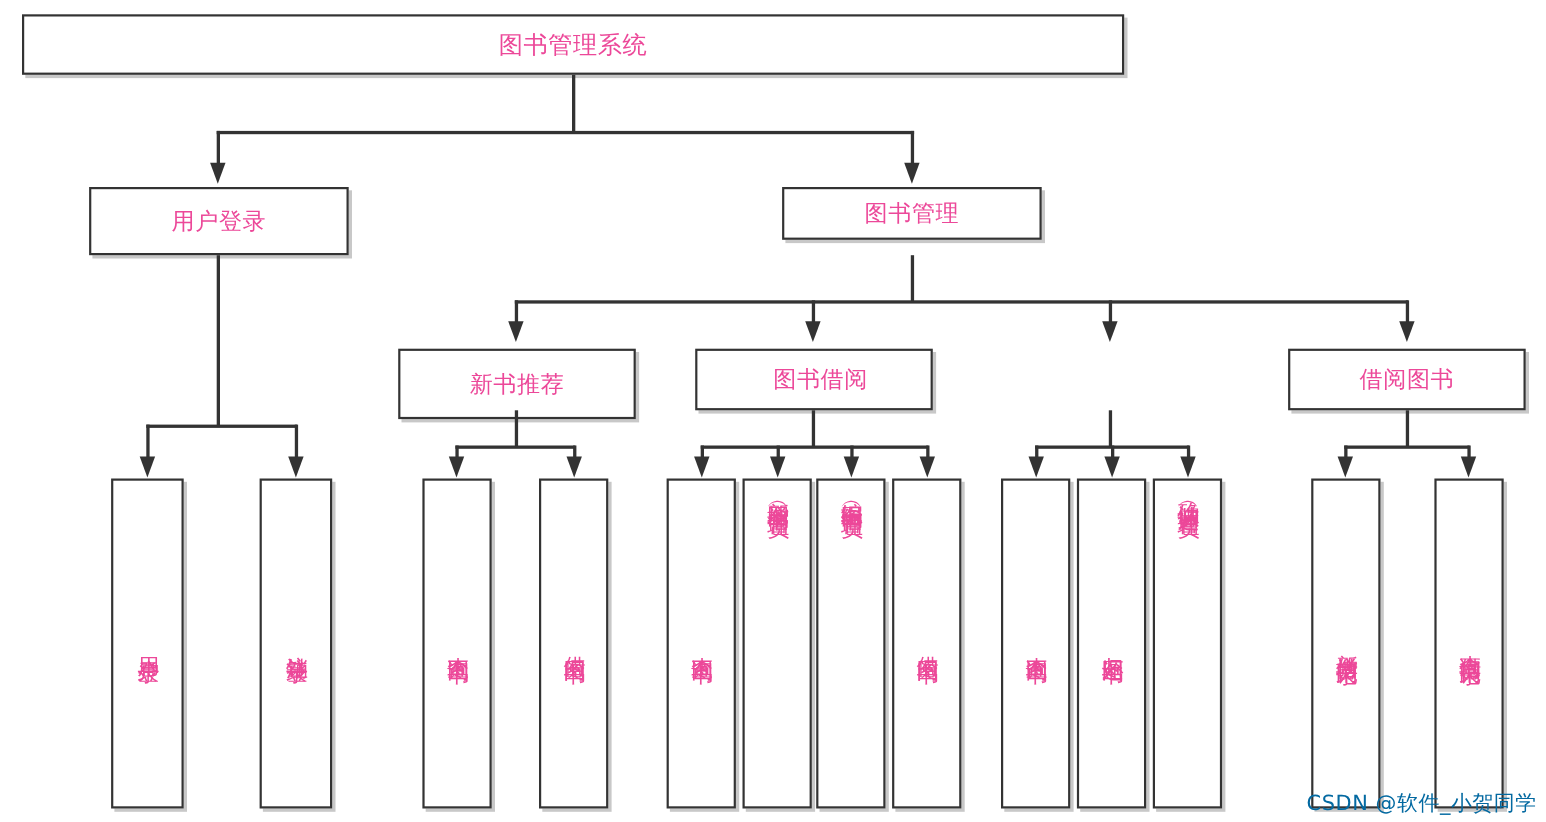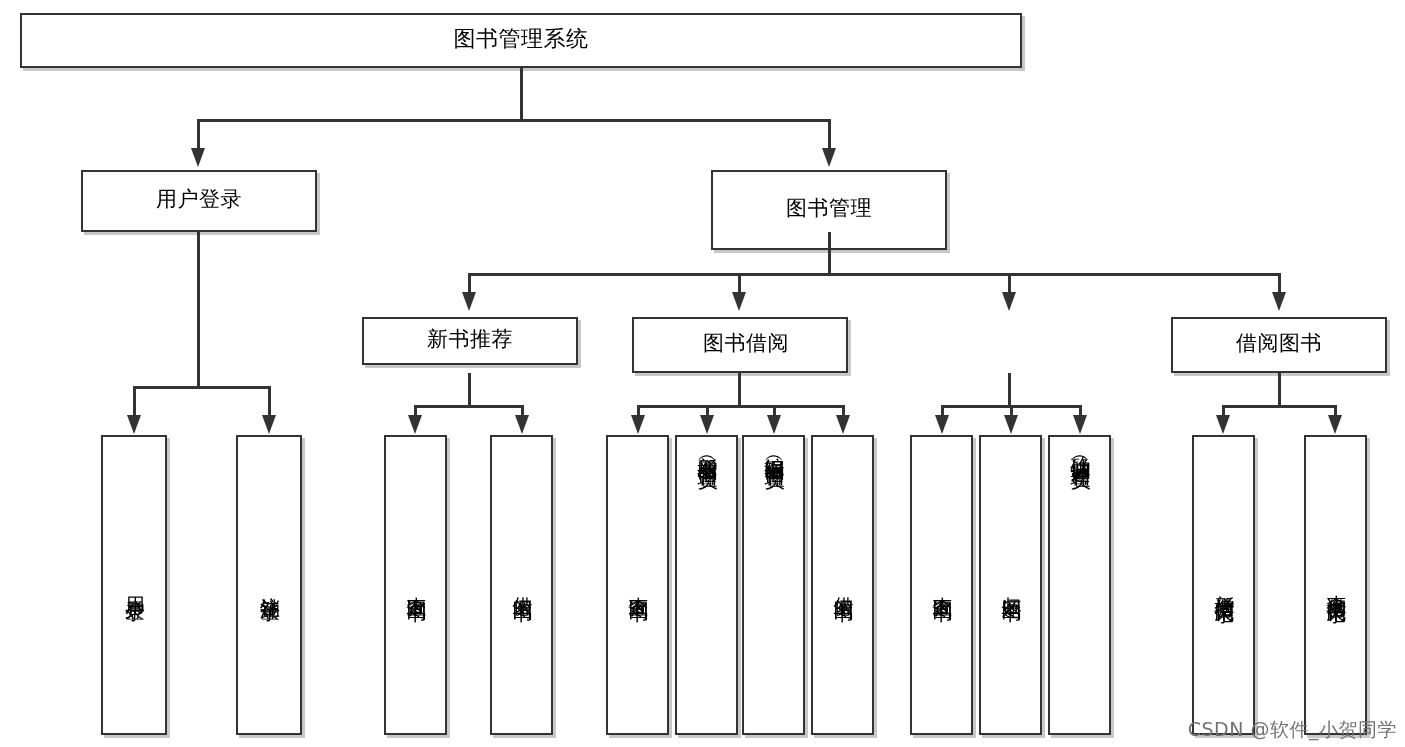--- a/index.html
+++ b/index.html
@@ -23,26 +23,26 @@
     position: absolute;
     box-sizing: border-box;
     background: #ffffff;
     border: 2.5px solid #333333;
     box-shadow: 3px 3px 0 rgba(170,170,170,0.65);
     display: flex;
     align-items: center;
     justify-content: center;
   }
   .node .label {
-    color: #000000;
+    color: #ec4899;
     font-size: 21px;
     line-height: 1.18;
     letter-spacing: 0.5px;
     white-space: nowrap;
-    font-family: Liberation Mono, monospace;
+    font-family: Liberation Serif, serif;
   }
 
   .node.root .label { font-size: 22px; }
 
   
   .node.leaf {
     align-items: flex-start;
     justify-content: center;
     padding-top: 4px;
   }
@@ -74,21 +74,21 @@
     border-left: 7px solid transparent;
     border-right: 7px solid transparent;
     border-top: 19px solid #333333;
   }
 
   
   #watermark {
     position: absolute;
     right: 8px;
     bottom: 4px;
-    color: #737373;
+    color: #0369a1;
     font-size: 19px;
     letter-spacing: 0.5px;
     white-space: nowrap;
     font-family: "DejaVu Sans", "Liberation Sans", sans-serif;
   }
 </style>
 </head>
 <body>
 
 <div id="canvas">
@@ -103,21 +103,21 @@
 
   <div class="vline" style="left:197px; top:119px; height:32px;"></div>
   <div class="arrow" style="left:191px; top:148px;"></div>
   <div class="vline" style="left:828px; top:119px; height:32px;"></div>
   <div class="arrow" style="left:822px; top:148px;"></div>
 
   <div class="node" style="left:81px; top:170px; width:236px; height:62px;">
     <span class="label">用户登录</span>
   </div>
 
-  <div class="node" style="left:711px; top:170px; width:236px; height:80px;">
+  <div class="node" style="left:711px; top:170px; width:236px; height:48px;">
     <span class="label">图书管理</span>
   </div>
 
   <div class="vline" style="left:197px; top:232px; height:155px;"></div>
   <div class="hline" style="left:133px; top:386px; width:137px;"></div>
   <div class="vline" style="left:133px; top:386px; height:32px;"></div>
   <div class="arrow" style="left:127px; top:415px;"></div>
   <div class="vline" style="left:268px; top:386px; height:32px;"></div>
   <div class="arrow" style="left:262px; top:415px;"></div>
 
@@ -133,21 +133,21 @@
 
   <div class="vline" style="left:468px; top:273px; height:32px;"></div>
   <div class="arrow" style="left:462px; top:292px;"></div>
   <div class="vline" style="left:738px; top:273px; height:32px;"></div>
   <div class="arrow" style="left:732px; top:292px;"></div>
   <div class="vline" style="left:1008px; top:273px; height:32px;"></div>
   <div class="arrow" style="left:1002px; top:292px;"></div>
   <div class="vline" style="left:1278px; top:273px; height:32px;"></div>
   <div class="arrow" style="left:1272px; top:292px;"></div>
 
-  <div class="node" style="left:362px; top:317px; width:216px; height:48px;">
+  <div class="node" style="left:362px; top:317px; width:216px; height:64px;">
     <span class="label">新书推荐</span>
   </div>
   <div class="node" style="left:632px; top:317px; width:216px; height:56px;padding-left:12px;">
     <span class="label">图书借阅</span>
   </div>
   <div class="node" style="left:1171px; top:317px; width:216px; height:56px;">
     <span class="label">借阅图书</span>
   </div>
 
   <div class="vline" style="left:468px; top:373px; height:33px;"></div>

